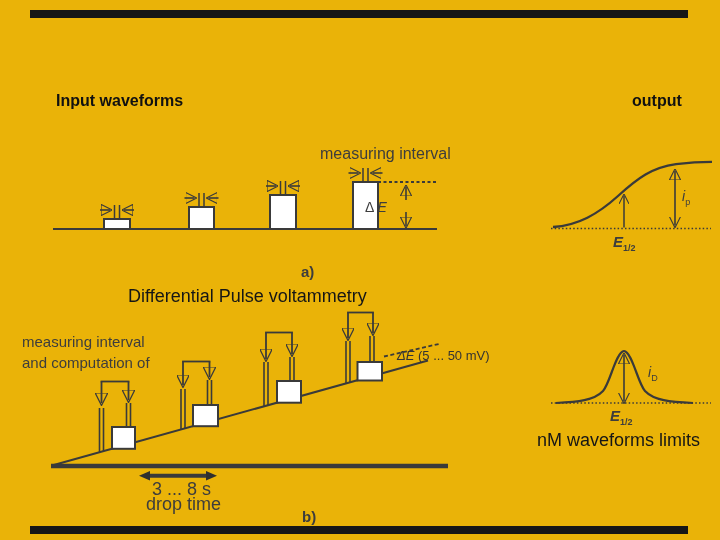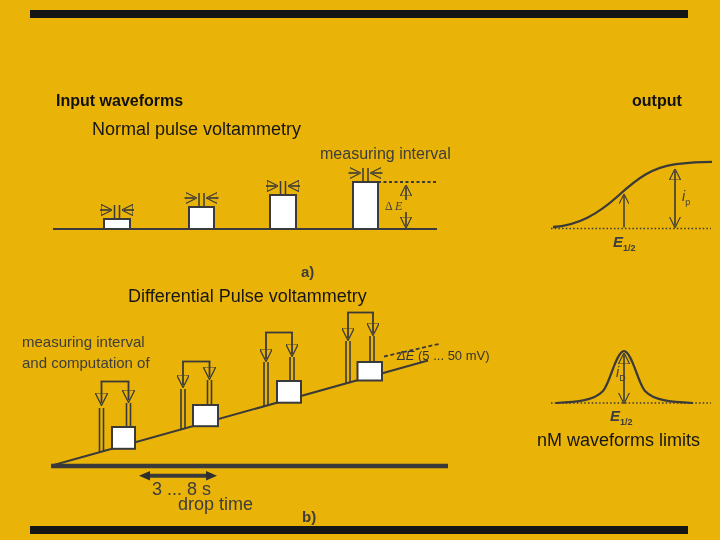--- a/index.html
+++ b/index.html
@@ -21,21 +21,20 @@
 </head>
 <body>
 
 <div class="stage">
 
   <div class="bar" style="top:10px;"></div>
   <div class="bar" style="top:526px;"></div>
 
   <div class="abs h-bold" style="left:56px;top:92px;">Input waveforms</div>
   <div class="abs h-bold" style="left:632px;top:92px;">output</div>
-  <div class="abs sec-title" style="left:92px;top:119px;">Normal pulse voltammetry</div>
   <div class="abs sec-title" style="left:128px;top:286px;">Differential Pulse voltammetry</div>
   <div class="abs sec-title" style="left:537px;top:430px;">nM waveforms limits</div>
 
   <svg style="left:40px;top:140px;" width="430" height="150" viewBox="40 140 430 150">
     <defs>
       <marker id="ah" viewBox="0 0 10 10" refX="8" refY="5" markerWidth="7" markerHeight="7" orient="auto-start-reverse">
         <path d="M0,0 L10,5 L0,10 z" fill="#333" stroke="none"></path>
       </marker>
     </defs>
 
@@ -68,21 +67,21 @@
       <line x1="368" y1="168" x2="368" y2="182" stroke-width="1.5"></line>
       <line x1="348.5" y1="173" x2="358.5" y2="173" stroke-width="1.6" marker-end="url(#ah)"></line>
       <line x1="382.5" y1="173" x2="372.5" y2="173" stroke-width="1.6" marker-end="url(#ah)"></line>
     </g>
 
     <line x1="378" y1="182" x2="436" y2="182" stroke-width="1.8" stroke-dasharray="3,2.5"></line>
     <line x1="406" y1="200" x2="406" y2="187" stroke-width="1.6" marker-end="url(#ah)"></line>
     <line x1="406" y1="212" x2="406" y2="226" stroke-width="1.6" marker-end="url(#ah)"></line>
   </svg>
   <div class="abs fig-label" style="left:320px;top:145px;font-size:16px;">measuring interval</div>
-  <div class="abs fig-label" style="left:385px;top:199px;font-size:12px;font-family:Liberation Serif, serif;"><span>Δ</span> <span class="ital">E</span></div>
+  <div class="abs fig-label" style="left:365px;top:199px;font-size:14px;"><span>Δ</span> <span class="ital">E</span></div>
   <div class="abs cap" style="left:301px;top:263px;">a)</div>
 
   <svg style="left:545px;top:150px;" width="175" height="110" viewBox="545 150 175 110">
     <line x1="551" y1="228.5" x2="711" y2="228.5" stroke-width="1.3" stroke="#555" stroke-dasharray="1.5,2.2"></line>
     <path d="M553,227 C578,225.5 598,214 618,196 C638,178 652,167.5 676,164.2 C693,162 705,161.8 712,161.8" stroke-width="2.3"></path>
     <line x1="624" y1="227.5" x2="624" y2="196" stroke-width="1.5" marker-end="url(#ah)"></line>
     <line x1="675" y1="171" x2="675" y2="225.5" stroke-width="1.6" marker-start="url(#ah)" marker-end="url(#ah)"></line>
   </svg>
   <div class="abs fig-label" style="left:682px;top:188px;font-size:14px;"><span class="ital">i</span><sub>p</sub></div>
   <div class="abs fig-label" style="left:613px;top:233px;font-size:15px;font-weight:600;"><span class="ital">E</span><sub>1/2</sub></div>
@@ -143,24 +142,24 @@
       <polygon points="139,475.7 150,471 150,480.4" fill="#2f2f2f" stroke="none"></polygon>
       <polygon points="217,475.7 206,471 206,480.4" fill="#2f2f2f" stroke="none"></polygon>
     </g>
   </svg>
   <div class="abs fig-label" style="left:22px;top:331px;font-size:15px;line-height:21px;white-space:normal;width:170px;">
     <div>measuring interval</div>
     <div>and computation of</div>
   </div>
   <div class="abs fig-label" style="left:397px;top:348px;font-size:13px;color:#333;"><span class="ital">ΔE</span><span> (5 ... 50 mV)</span></div>
   <div class="abs small-lab" style="left:152px;top:479px;">3 ... 8 s</div>
-  <div class="abs small-lab" style="left:146px;top:494px;margin-left:32px;">drop time</div>
+  <div class="abs small-lab" style="left:146px;top:494px;">drop time</div>
   <div class="abs cap" style="left:302px;top:508px;">b)</div>
 
   <svg style="left:545px;top:338px;" width="175" height="92" viewBox="545 338 175 92">
     <line x1="551" y1="403" x2="711" y2="403" stroke-width="1.3" stroke="#555" stroke-dasharray="1.5,2.2"></line>
     <path d="M556,403 C578,402 594,400.5 603,391 C610,383.5 616,351.5 624,351 C632,351.5 638,383.5 645,391 C654,400.5 670,402 693,403" stroke-width="2.2"></path>
     <line x1="624" y1="355" x2="624" y2="401.5" stroke-width="1.6" marker-start="url(#ah)" marker-end="url(#ah)"></line>
   </svg>
-  <div class="abs fig-label" style="left:616px;top:364px;font-size:14px;"><span class="ital">i</span><sub>D</sub></div>
+  <div class="abs fig-label" style="left:648px;top:364px;font-size:14px;"><span class="ital">i</span><sub>D</sub></div>
   <div class="abs fig-label" style="left:610px;top:407px;font-size:15px;font-weight:600;"><span class="ital">E</span><sub>1/2</sub></div>
 
 </div>
 
 </body></html>

